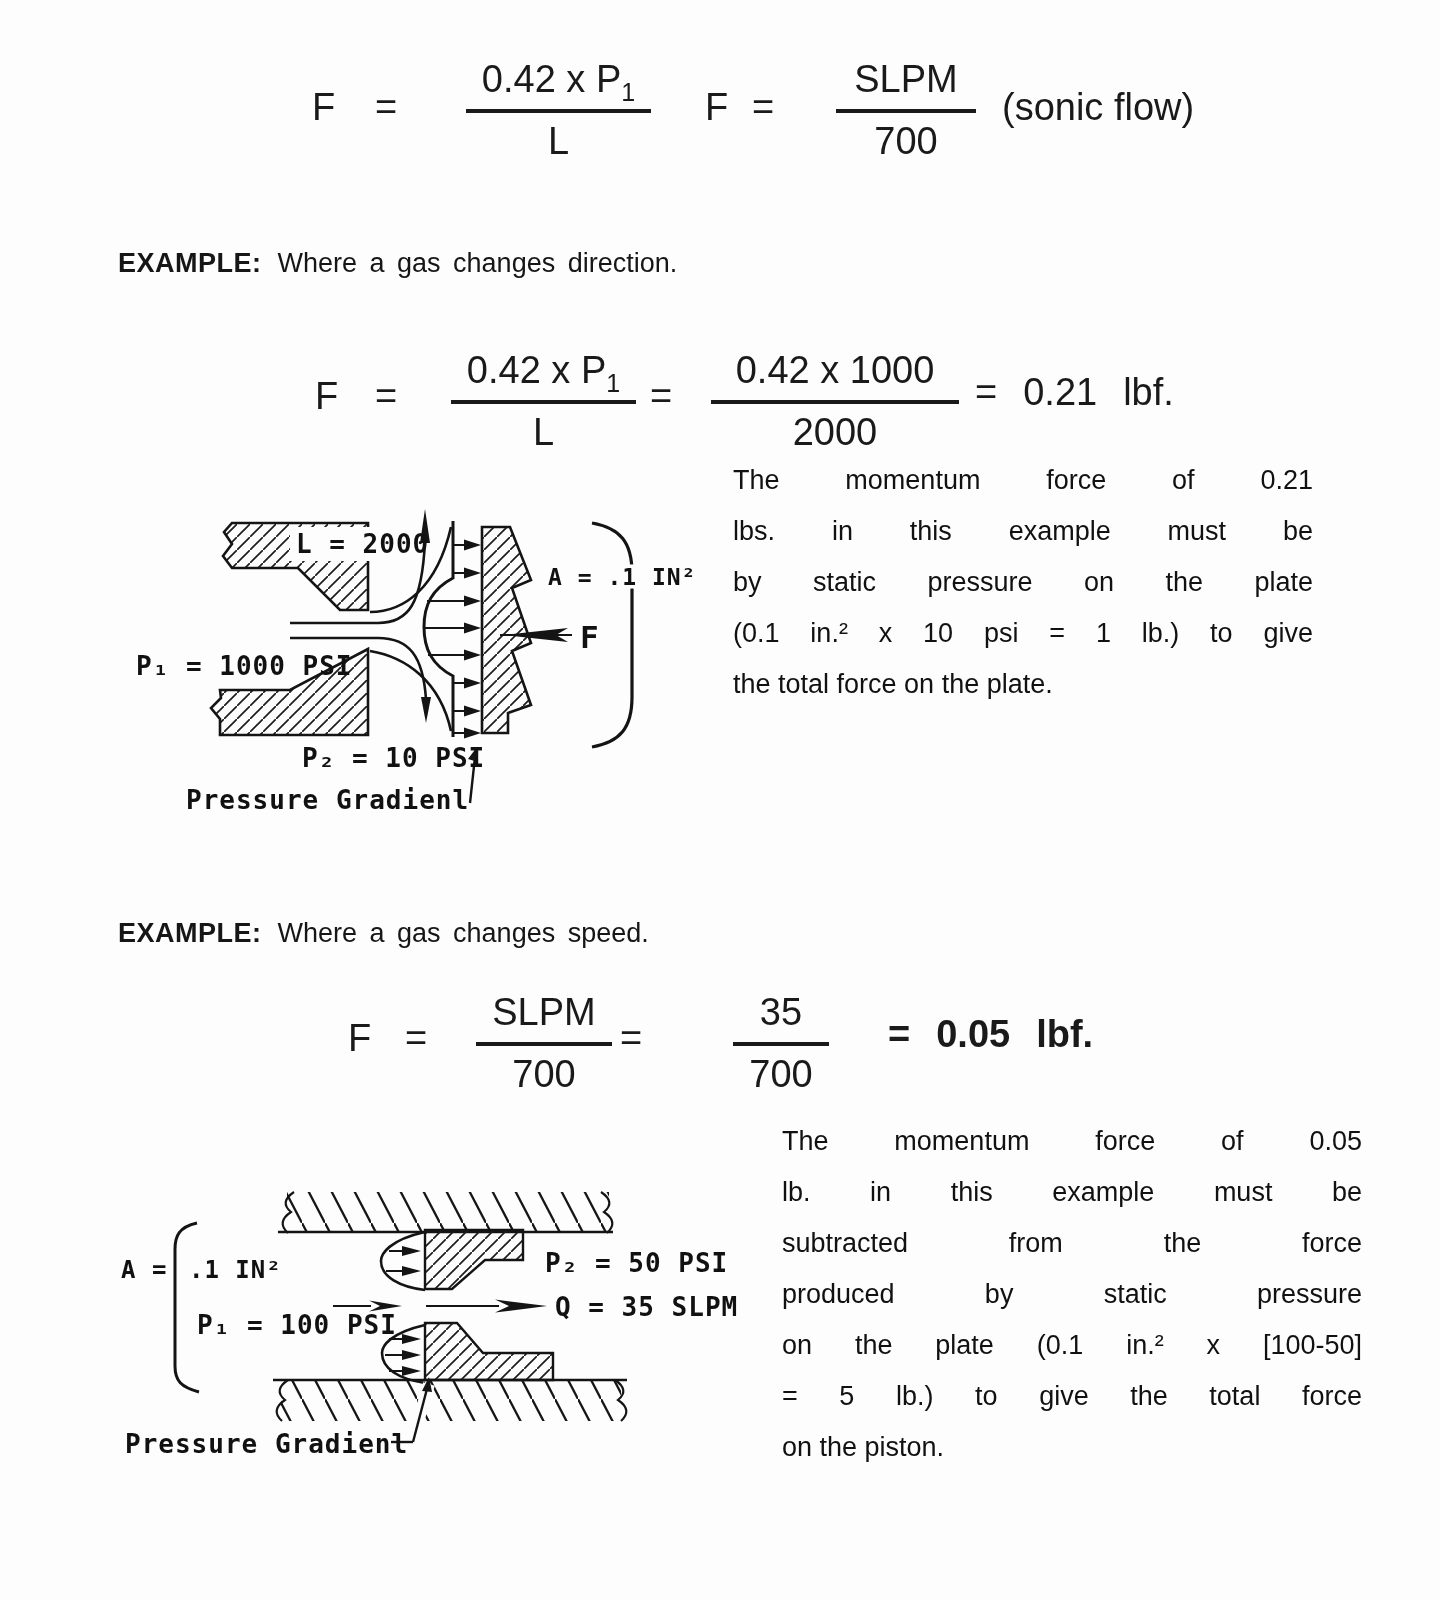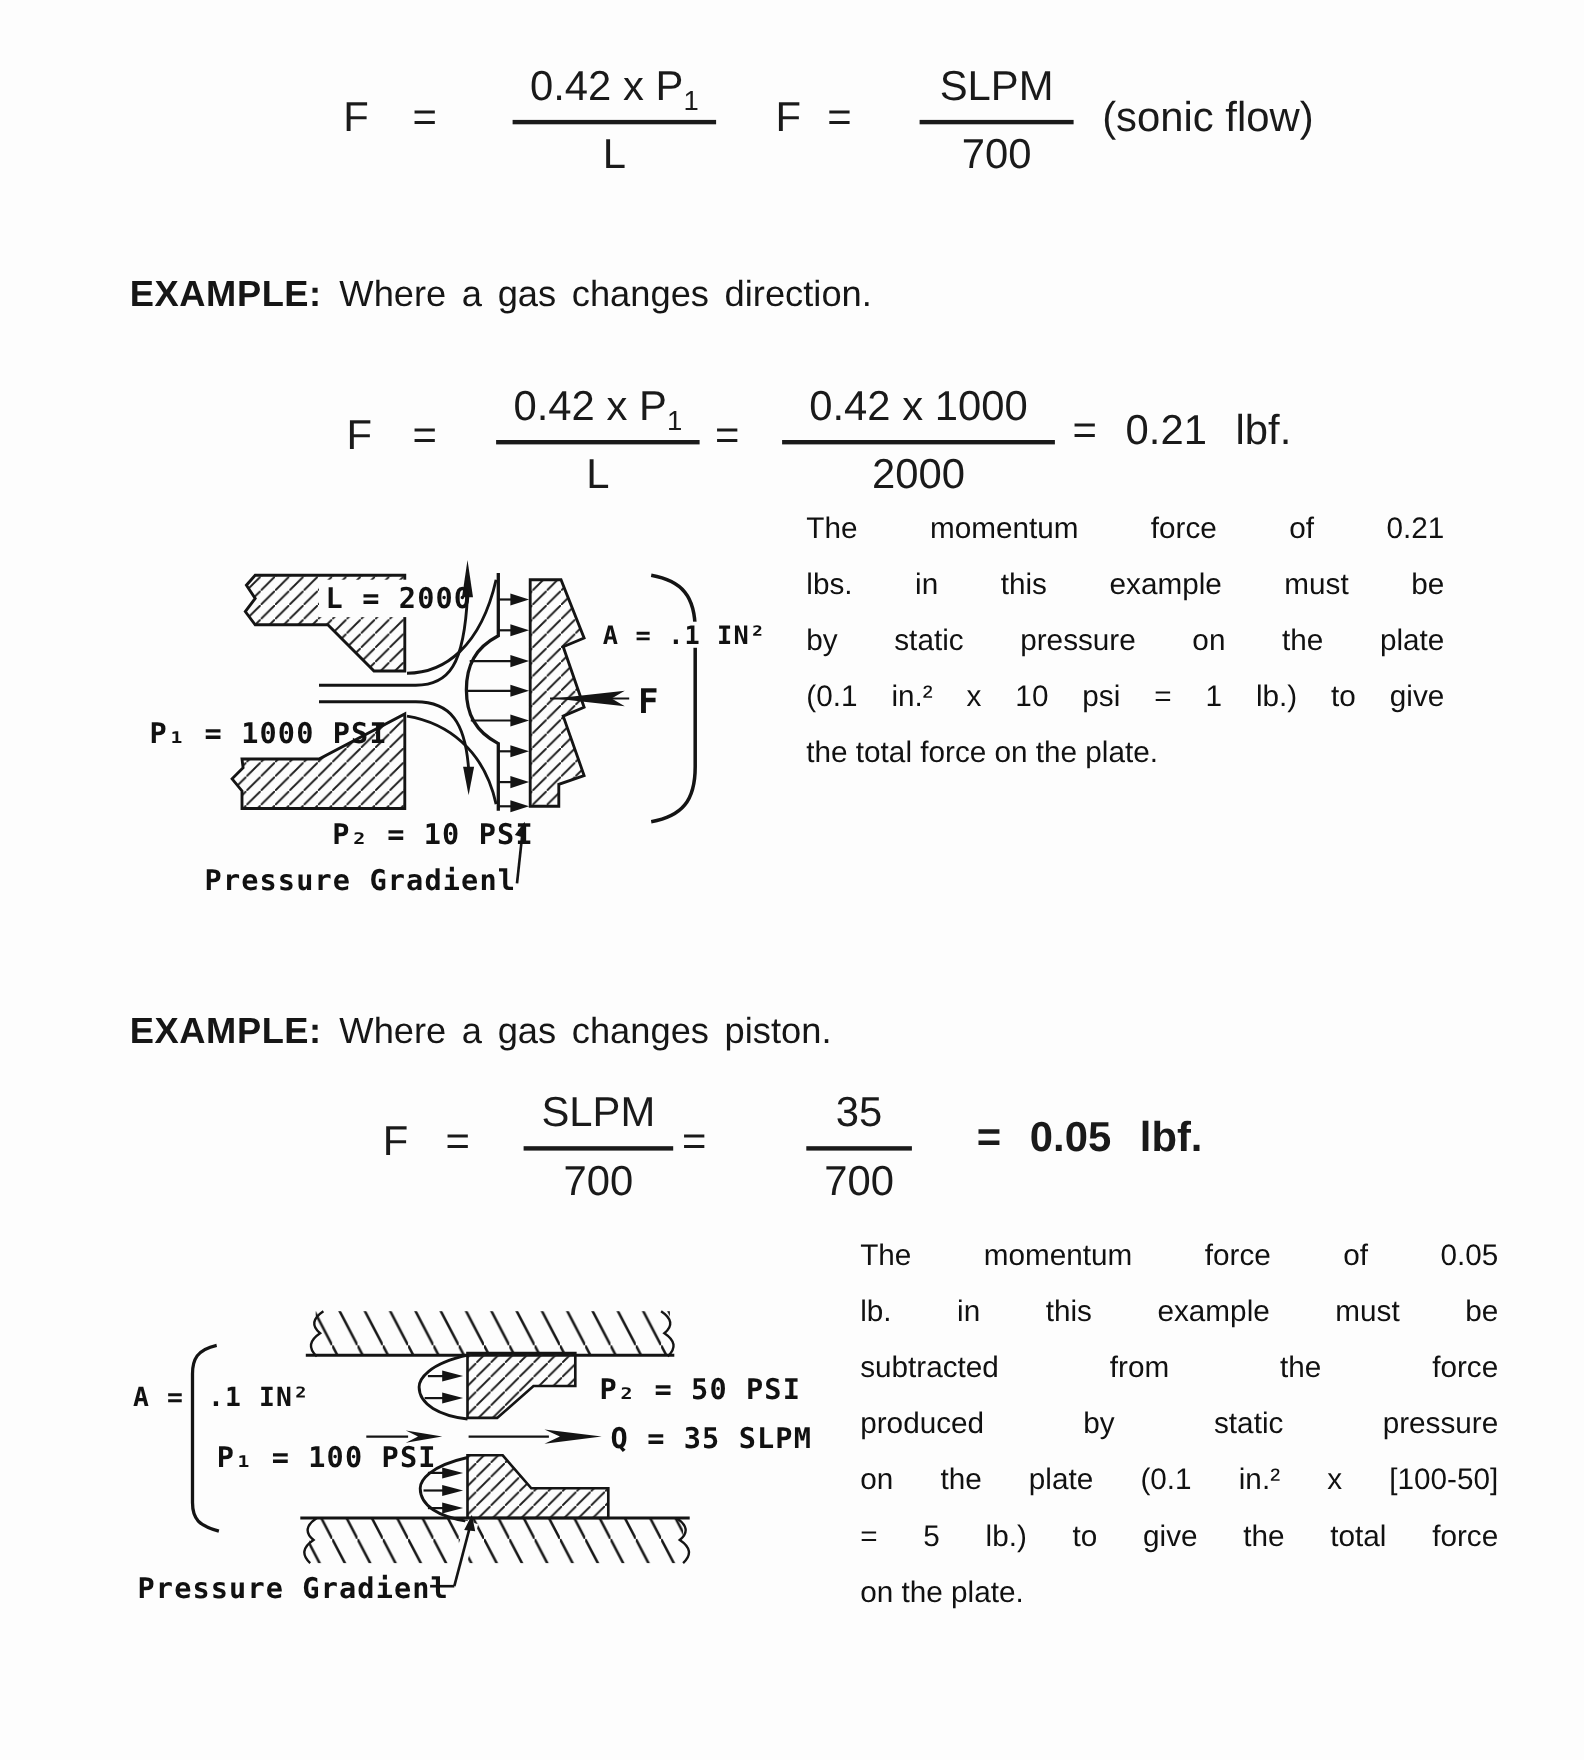--- a/index.html
+++ b/index.html
@@ -11,21 +11,21 @@
     position:relative;
     overflow:hidden;
   }
   .fx{position:absolute;white-space:nowrap;}
   .formula-row{position:absolute;left:0;width:1440px;font-size:38px;color:#1a1a1a;}
   .frac{position:absolute;text-align:center;margin-left:21px;}
   .frac .num{line-height:54px;white-space:nowrap;}
   .frac .bar{height:4px;background:#1a1a1a;margin:3px 0 2px 0;}
   .frac .den{line-height:52px;white-space:nowrap;}
   sub.fsub{font-size:25px;vertical-align:-9px;line-height:0;}
-  .example{position:absolute;font-size:33px;word-spacing:5px;white-space:nowrap;}
+  .example{position:absolute;font-size:27px;word-spacing:5px;white-space:nowrap;}
   .example .exlabel{font-weight:bold;letter-spacing:.5px;}
   .example .extext{margin-left:16px;}
   .para{position:absolute;width:580px;font-size:27px;color:#111;}
   .pline{line-height:51px;text-align:justify;text-align-last:justify;white-space:nowrap0;}
   .pline.last{text-align-last:left;}
   .result .rv{margin-left:26px;text-align:center;}
   .diag{position:absolute;overflow:visible;}
   .dtext{
     font-family:"DejaVu Sans Mono","DejaVu Sans",monospace;
     font-weight:bold;fill:#111;letter-spacing:1px;
@@ -139,21 +139,21 @@
 
 <div class="para" style="left:733px;top:455px;">
   <div class="pline">The momentum force of 0.21</div>
   <div class="pline">lbs. in this example must be</div>
   <div class="pline">by static pressure on the plate</div>
   <div class="pline">(0.1 in.² x 10 psi = 1 lb.) to give</div>
   <div class="pline last">the total force on the plate.</div>
 </div>
 
 <div class="example" style="left:118px;top:918px;">
-  <span class="exlabel">EXAMPLE:</span><span class="extext">Where a gas changes piston.</span>
+  <span class="exlabel">EXAMPLE:</span><span class="extext">Where a gas changes speed.</span>
 </div>
 
 <div class="formula-row" style="top:985px;">
   <span class="fx" style="left:348px;top:32px;">F</span>
   <span class="fx" style="left:405px;top:32px;">=</span>
   <div class="frac" style="left:455px;top:0;width:136px;">
     <div class="num">SLPM</div>
     <div class="bar"></div>
     <div class="den">700</div>
   </div>
@@ -228,14 +228,14 @@
   <text class="dtext" x="30" y="318" font-size="26">Pressure Gradienl</text>
 </svg>
 
 <div class="para" style="left:742px;top:1116px;margin-left:40px;">
   <div class="pline">The momentum force of 0.05</div>
   <div class="pline">lb. in this example must be</div>
   <div class="pline">subtracted from the force</div>
   <div class="pline">produced by static pressure</div>
   <div class="pline">on the plate (0.1 in.² x [100-50]</div>
   <div class="pline">= 5 lb.) to give the total force</div>
-  <div class="pline last">on the plate.</div>
+  <div class="pline last">on the piston.</div>
 </div>
 
 </body></html>

